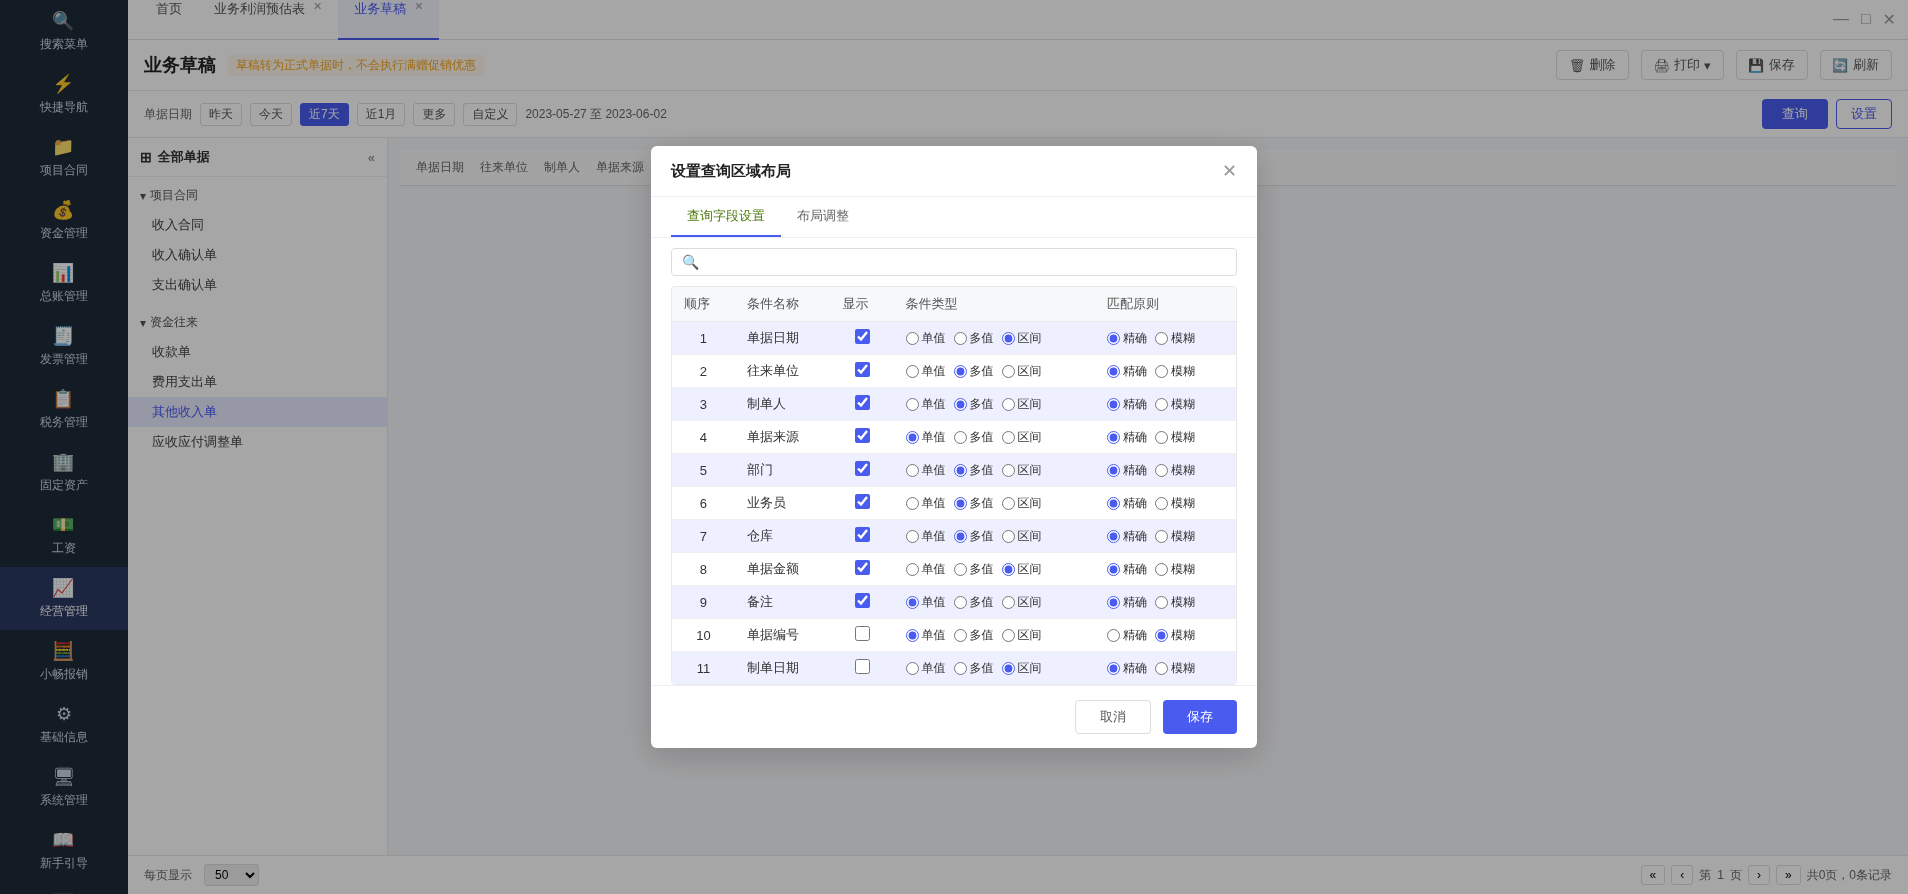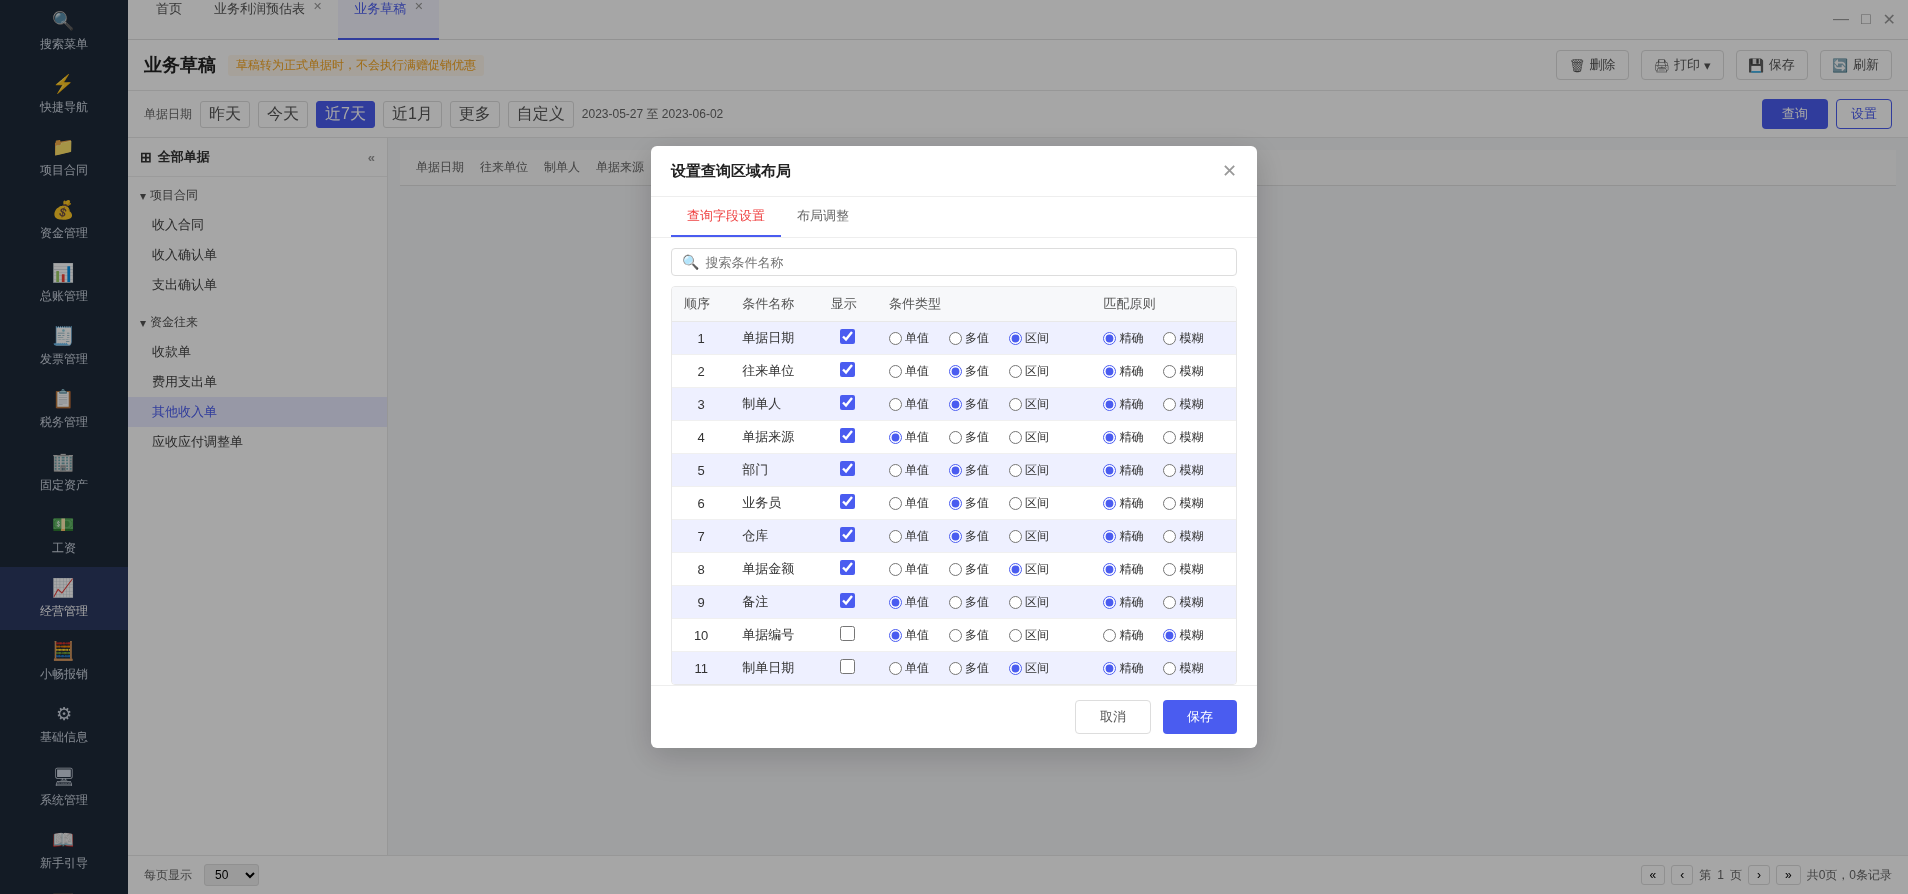--- a/index.html
+++ b/index.html
@@ -28,21 +28,21 @@
     
     .page-header { background: #fff; padding: 10px 16px; display: flex; align-items: center; gap: 12px; border-bottom: 1px solid #e8e8e8; }
     .page-title { font-size: 18px; font-weight: 600; color: #222; }
     .page-subtitle { font-size: 12px; color: #f5a623; background: #fff8ed; padding: 2px 8px; border-radius: 3px; }
     .page-actions { margin-left: auto; display: flex; gap: 12px; align-items: center; }
     .btn-action { display: flex; align-items: center; gap: 4px; padding: 5px 12px; border: 1px solid #ddd; border-radius: 4px; background: #fff; cursor: pointer; font-size: 13px; color: #555; }
 
     
     .toolbar { background: #fff; padding: 8px 16px; display: flex; align-items: center; gap: 8px; border-bottom: 1px solid #e8e8e8; flex-wrap: wrap; }
     .toolbar-label { font-size: 12px; color: #666; }
-    .date-btn { padding: 2px 8px; border: 1px solid #ddd; border-radius: 3px; background: #fff; cursor: pointer; font-size: 16px; color: #555; }
+    .date-btn { padding: 2px 8px; border: 1px solid #ddd; border-radius: 3px; background: #fff; cursor: pointer; font-size: 12px; color: #555; }
     .date-btn.active { background: #4a5cf0; color: #fff; border-color: #4a5cf0; }
     .date-range { font-size: 12px; color: #666; }
     .toolbar-right { margin-left: auto; display: flex; gap: 8px; }
     .btn-query { background: #4a5cf0; color: #fff; border: none; padding: 5px 20px; border-radius: 4px; cursor: pointer; font-size: 13px; }
     .btn-set { background: #fff; color: #4a5cf0; border: 1px solid #4a5cf0; padding: 5px 14px; border-radius: 4px; cursor: pointer; font-size: 13px; }
 
     
     .sub-content { display: flex; flex: 1; overflow: hidden; }
     .left-panel { width: 260px; background: #fff; border-right: 1px solid #e8e8e8; display: flex; flex-direction: column; overflow-y: auto; }
     .panel-header { padding: 10px 12px; display: flex; align-items: center; gap: 6px; font-weight: 600; font-size: 13px; border-bottom: 1px solid #eee; }
@@ -68,21 +68,21 @@
     
     .modal-overlay { position: fixed; top: 0; left: 0; right: 0; bottom: 0; background: rgba(0,0,0,0.35); z-index: 100; display: flex; align-items: center; justify-content: center; }
     .modal { background: #fff; border-radius: 6px; box-shadow: 0 8px 32px rgba(0,0,0,0.18); width: 606px; max-height: 640px; display: flex; flex-direction: column; }
     .modal-header { display: flex; align-items: center; padding: 14px 20px; border-bottom: 1px solid #eee; }
     .modal-title { font-size: 15px; font-weight: 600; color: #222; }
     .modal-close { margin-left: auto; cursor: pointer; font-size: 18px; color: #999; }
 
     
     .modal-tabs { display: flex; padding: 0 20px; border-bottom: 1px solid #eee; gap: 0; }
     .modal-tab { padding: 10px 16px; cursor: pointer; font-size: 13px; color: #666; border-bottom: 2px solid transparent; }
-    .modal-tab.active { color: #ef4444; border-bottom: 2px solid #4a5cf0; font-weight: 500; }
+    .modal-tab.active { color: #4d7c0f; border-bottom: 2px solid #4a5cf0; font-weight: 500; }
 
     
     .modal-search { padding: 10px 20px; }
     .modal-search-box { display: flex; align-items: center; border: 1px solid #ddd; border-radius: 4px; padding: 5px 10px; gap: 6px; width: 100%; }
     .modal-search-box input { border: none; outline: none; flex: 1; font-size: 13px; color: #333; }
     .search-icon-span { color: #999; font-size: 14px; }
 
     
     .modal-table { flex: 1; overflow-y: auto; margin: 0 20px; border: 1px solid #e8e8e8; border-radius: 4px; }
     .modal-table table { width: 100%; border-collapse: collapse; font-size: 13px; }
@@ -93,21 +93,21 @@
     .modal-table tbody tr:nth-child(odd) { background: #fafbff; }
     .modal-table tbody tr:nth-child(even) { background: #fff; }
     .modal-table tbody tr.highlighted { background: #eef0ff; }
     .modal-table td { padding: 7px 12px; vertical-align: middle; }
     .modal-table td.center { text-align: center; }
 
     
     .cb { width: 15px; height: 15px; accent-color: #4a5cf0; cursor: pointer; }
 
     
-    .radio-group { display: flex; gap: 20px; align-items: center; white-space: nowrap; }
+    .radio-group { display: flex; gap: 8px; align-items: center; white-space: nowrap; }
     .radio-group label { display: flex; align-items: center; gap: 3px; cursor: pointer; font-size: 12px; }
     .radio-group input[type=radio] { accent-color: #4a5cf0; cursor: pointer; }
 
     
     .modal-footer { padding: 14px 20px; display: flex; justify-content: flex-end; gap: 12px; border-top: 1px solid #eee; }
     .btn-cancel { padding: 7px 24px; border: 1px solid #ddd; border-radius: 4px; background: #fff; cursor: pointer; font-size: 13px; color: #555; }
     .btn-save { padding: 7px 24px; border: none; border-radius: 4px; background: #4a5cf0; cursor: pointer; font-size: 13px; color: #fff; }
 
     
     .modal-table::-webkit-scrollbar { width: 6px; }
@@ -327,21 +327,20 @@
         <span>查询字段设置</span>
       </div>
       <div class="modal-tab">
         <span>布局调整</span>
       </div>
     </div>
 
     <div class="modal-search">
       <div class="modal-search-box">
         <span class="search-icon-span">🔍</span>
-        <input type="text" placeholder="搜索条件名称" style="">
       </div>
     </div>
 
     <div class="modal-table">
       <table>
         <thead>
           <tr>
             <th>顺序</th>
             <th>条件名称</th>
             <th>显示</th>

